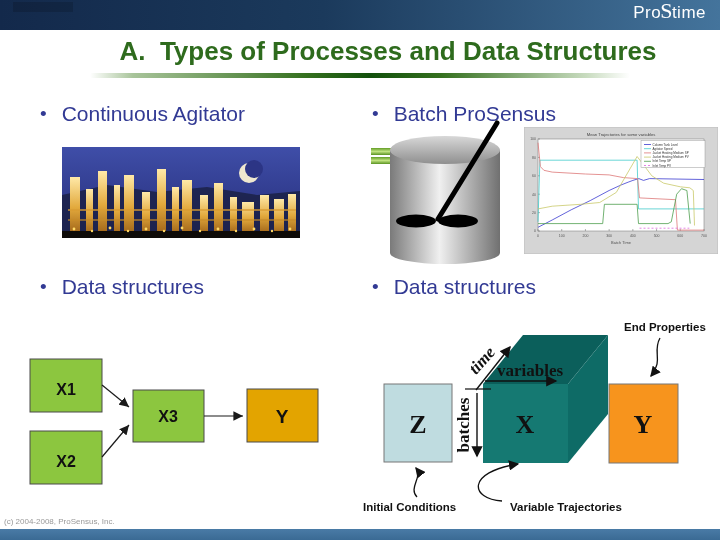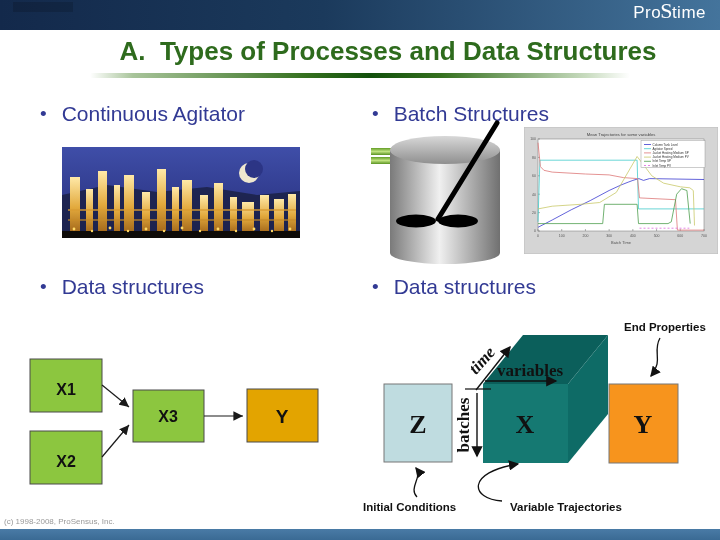--- a/index.html
+++ b/index.html
@@ -52,21 +52,21 @@
 
   <div class="title">A.  Types of Processes and Data Structures</div>
   <div class="title-rule"></div>
 
   <div class="bullet b-cont">
     <span class="dot">•</span>
     <span>Continuous Agitator</span>
   </div>
   <div class="bullet b-batch">
     <span class="dot">•</span>
-    <span>Batch Structures</span>
+    <span>Batch ProSensus</span>
   </div>
 
   <svg class="abs" style="left:62px;top:147px;" width="238" height="91" viewBox="0 0 238 91">
     <defs>
       <linearGradient id="sky" x1="0" y1="0" x2="0" y2="1">
         <stop offset="0" stop-color="#3f4ea8"></stop>
           <stop offset="1" stop-color="#252c78"></stop>
       </linearGradient>
       <linearGradient id="gold" x1="0" y1="0" x2="0" y2="1">
         <stop offset="0" stop-color="#ffe9a8"></stop>
@@ -254,16 +254,16 @@
     <text class="serif" x="283" y="133" font-size="26" font-weight="bold" fill="#111" text-anchor="middle">Y</text>
 
     <text x="264" y="31" font-size="11.5" font-weight="bold" fill="#111">End Properties</text>
     <path d="M300,38 C292,52 304,60 291,76" fill="none" stroke="#111" stroke-width="1.3" marker-end="url(#arr2)"></path>
     <text x="3" y="211" font-size="11.5" font-weight="bold" fill="#111">Initial Conditions</text>
     <path d="M57,197 C48,188 63,177 56,168" fill="none" stroke="#111" stroke-width="1.3" marker-end="url(#arr2)"></path>
     <text x="150" y="211" font-size="11.5" font-weight="bold" fill="#111">Variable Trajectories</text>
     <path d="M142,201 C110,199 106,172 158,164" fill="none" stroke="#111" stroke-width="1.3" marker-end="url(#arr2)"></path>
   </svg>
 
-  <div class="footer-text">(c) 1998-2008, ProSensus, Inc.</div>
+  <div class="footer-text">(c) 2004-2008, ProSensus, Inc.</div>
   <div class="footer-bar"></div>
 
 </div>
 
 </body></html>

